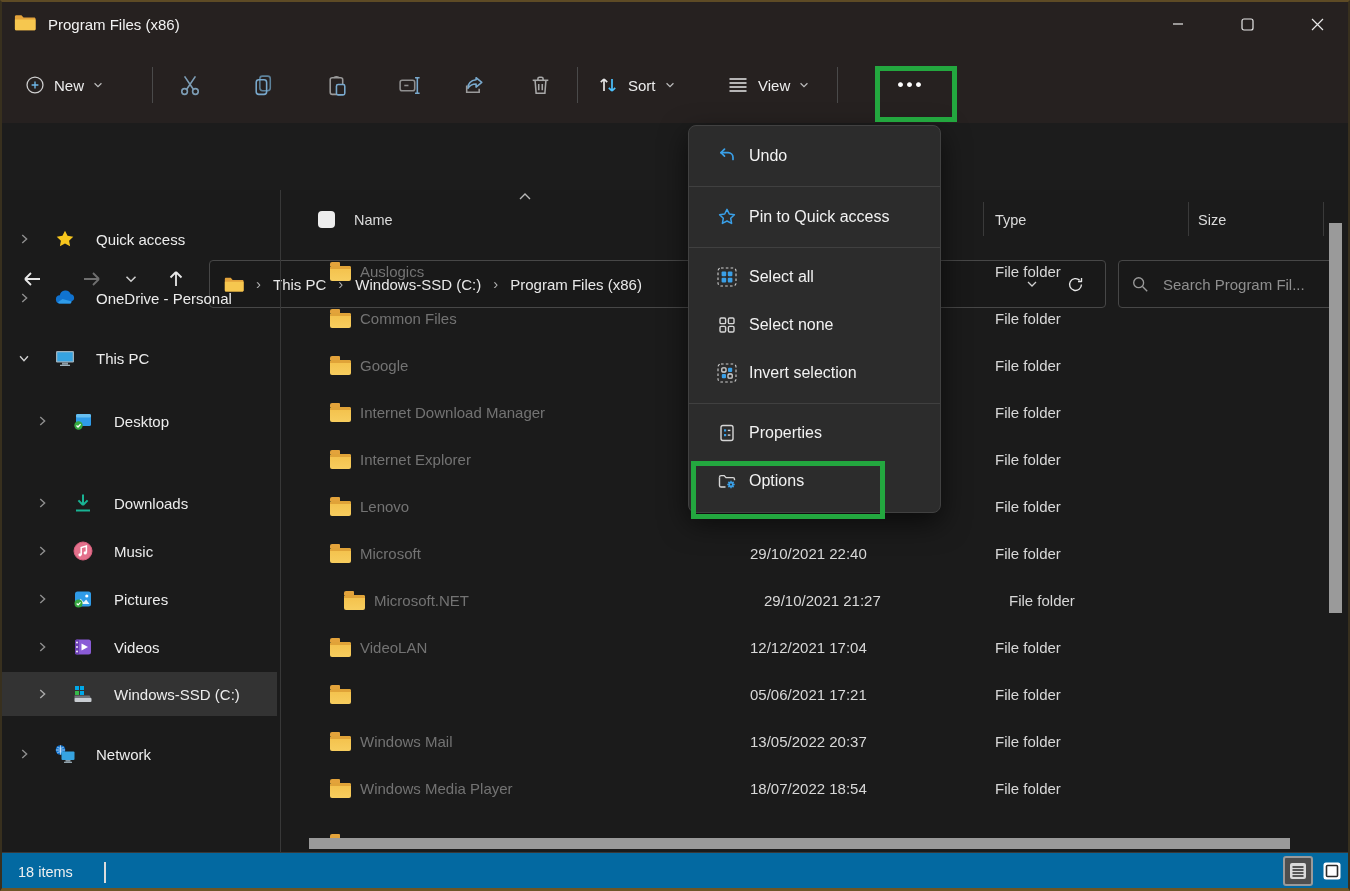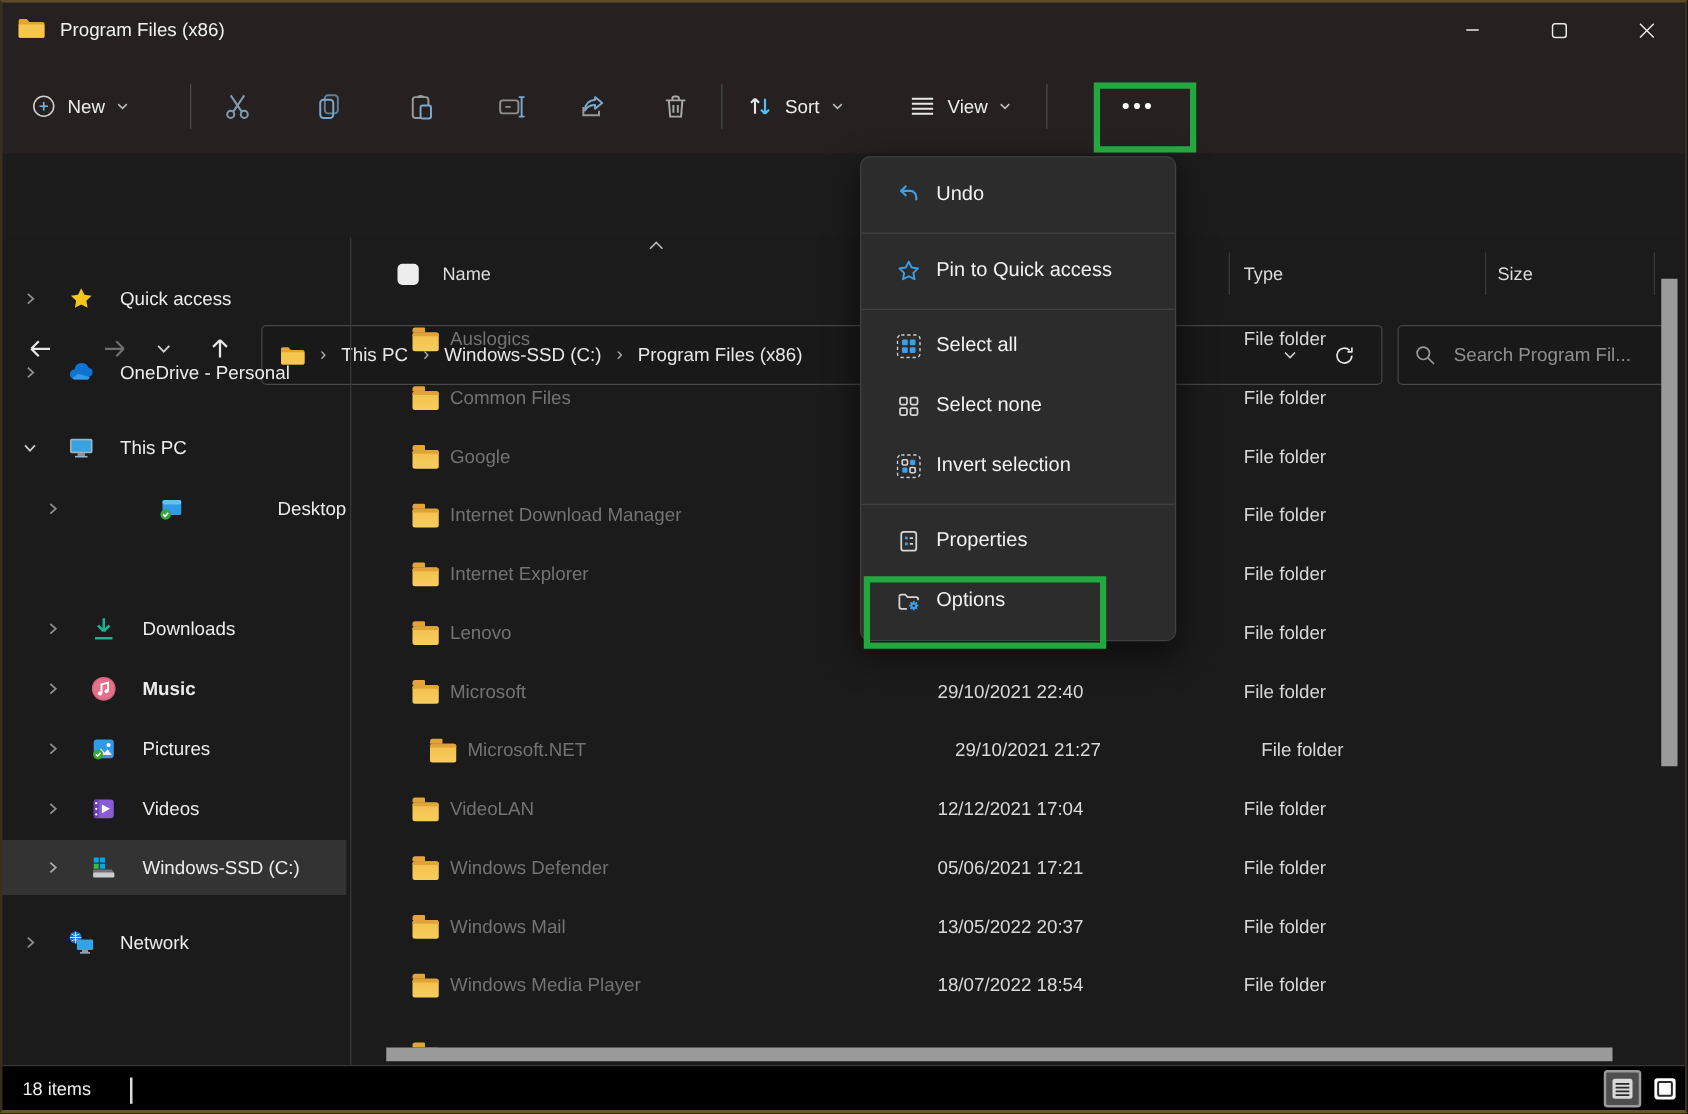--- a/index.html
+++ b/index.html
@@ -58,21 +58,21 @@
   
   .ctxmenu{position:absolute;left:688px;top:125px;width:253px;height:388px;background:#2c2c2c;
     border:1px solid #414141;border-radius:8px;box-shadow:0 10px 28px rgba(0,0,0,.6);z-index:10;box-sizing:border-box;}
   .menu-item{position:absolute;left:0;width:100%;height:48px;display:flex;align-items:center;padding-left:28px;gap:12px;box-sizing:border-box;}
   .menu-ico{width:20px;height:20px;display:flex;align-items:center;justify-content:center;}
   .menu-label{font-size:16px;color:#f2f2f2;}
   .menu-sep{position:absolute;left:0;width:100%;height:1px;background:#404040;}
   
   .green-box{position:absolute;border:5px solid #23a73f;z-index:30;pointer-events:none;}
   
-  .statusbar{position:absolute;left:0;top:852px;width:1350px;height:39px;background:#000000;border-top:1px solid #383838;box-sizing:border-box;}
+  .statusbar{position:absolute;left:0;top:852px;width:1350px;height:39px;background:#0369a1;border-top:1px solid #383838;box-sizing:border-box;}
   .status-text{position:absolute;left:18px;top:0;height:38px;display:flex;align-items:center;font-size:14.5px;color:#f0f0f0;}
   .status-sep{position:absolute;left:104px;top:9px;width:2px;height:21px;background:#dcdcdc;}
   .viewtoggle{position:absolute;top:856px;width:30px;height:30px;display:flex;align-items:center;justify-content:center;border-radius:3px;}
   .viewtoggle.active{border:2px solid #9a9a9a;background:#4e4e4e;box-sizing:border-box;}
 </style>
 </head>
 <body>
 
 <div class="window">
 
@@ -306,21 +306,21 @@
       <span class="side-ico">
           <svg width="22" height="22" viewBox="0 0 22 22">
             <rect x="2" y="4" width="18" height="11.5" rx="1.3" fill="#9fb2bd"></rect>
             <rect x="3.3" y="5.3" width="15.4" height="9" fill="#36a3e0"></rect>
             <rect x="8" y="15.5" width="6" height="2.2" fill="#8b9aa4"></rect>
             <rect x="6" y="17.7" width="10" height="1.3" fill="#9fb2bd"></rect>
           </svg>
         </span>
       <span class="side-label">This PC</span>
     </div>
-    <div class="side-item lvl1" style="top:195px;justify-content:space-between;">
+    <div class="side-item lvl1" style="top:209px;">
       <span class="side-chev">
           <svg width="14" height="14" viewBox="0 0 16 16" fill="none" stroke="#8f8f8f" stroke-width="1.6">
             <path d="M6 3.5 11 8l-5 4.5"></path>
           </svg>
         </span>
       <span class="side-ico">
           <svg width="22" height="22" viewBox="0 0 22 22">
             <rect x="4" y="4" width="15" height="12" rx="1.5" fill="#2f9be8"></rect>
             <rect x="4" y="4" width="15" height="3.5" rx="1.5" fill="#67bff0"></rect>
             <circle cx="6.5" cy="15.5" r="4.2" fill="#36a841"></circle>
@@ -335,21 +335,21 @@
             <path d="M6 3.5 11 8l-5 4.5"></path>
           </svg>
         </span>
       <span class="side-ico">
           <svg width="22" height="22" viewBox="0 0 22 22" fill="none" stroke="#19b394" stroke-width="2">
             <path d="M11 2.5v10.5M11 13l-4.6-4.6M11 13l4.6-4.6M4 18.5h14"></path>
           </svg>
         </span>
       <span class="side-label">Downloads</span>
     </div>
-    <div class="side-item lvl1" style="top:339px;font-weight:bold;">
+    <div class="side-item lvl1" style="top:339px;">
       <span class="side-chev">
           <svg width="14" height="14" viewBox="0 0 16 16" fill="none" stroke="#8f8f8f" stroke-width="1.6">
             <path d="M6 3.5 11 8l-5 4.5"></path>
           </svg>
         </span>
       <span class="side-ico">
           <svg width="22" height="22" viewBox="0 0 22 22">
             <circle cx="11" cy="11" r="9" fill="#e4718c"></circle>
             <circle cx="11" cy="11" r="9" fill="none" stroke="#d95f7e"></circle>
             <path d="M9.2 14.8V7.5l5.2-1.4v6.6" fill="none" stroke="#fff" stroke-width="1.5"></path>
@@ -516,21 +516,20 @@
           <span class="folder-css"></span>
         </span>
       <span class="fcell" style="left:80px;">VideoLAN</span>
       <span class="fcell dim" style="left:470px;">12/12/2021 17:04</span>
       <span class="fcell dim" style="left:715px;">File folder</span>
     </div>
     <div class="frow" style="top:481px;">
       <span class="fcell" style="left:50px;">
           <span class="folder-css"></span>
         </span>
-      <span class="fcell" style="left:80px;">Windows Defender</span>
       <span class="fcell dim" style="left:470px;">05/06/2021 17:21</span>
       <span class="fcell dim" style="left:715px;">File folder</span>
     </div>
     <div class="frow" style="top:528px;">
       <span class="fcell" style="left:50px;">
           <span class="folder-css"></span>
         </span>
       <span class="fcell" style="left:80px;">Windows Mail</span>
       <span class="fcell dim" style="left:470px;">13/05/2022 20:37</span>
       <span class="fcell dim" style="left:715px;">File folder</span>

